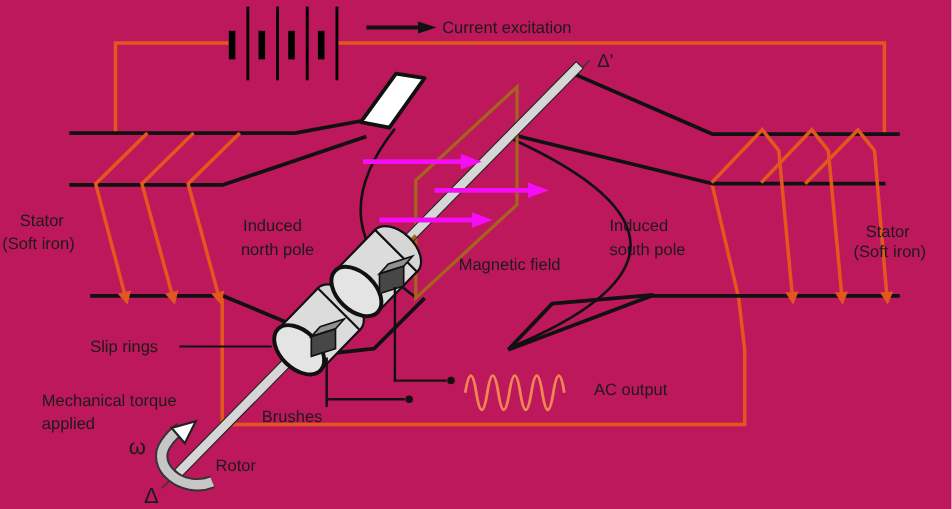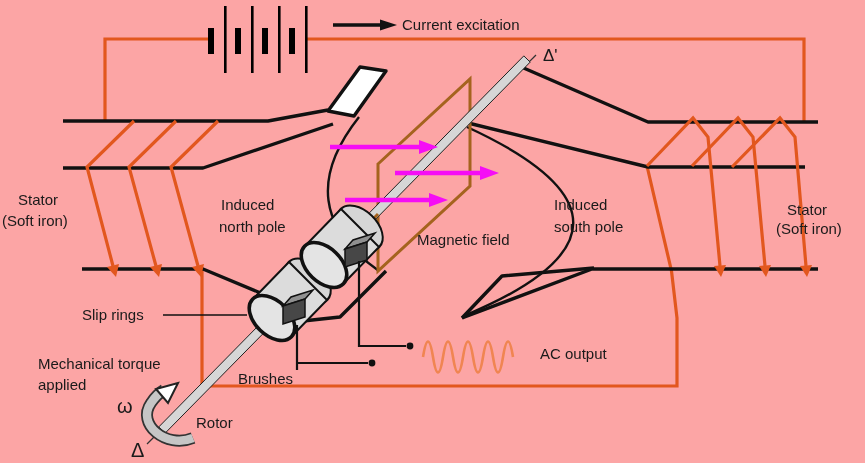--- a/index.html
+++ b/index.html
@@ -1,16 +1,16 @@
 <!DOCTYPE html>
 <html><head>
 <meta charset="utf-8">
 <style>
   html,body{margin:0;padding:0;background:#ffffff;}
-  .stage{position:relative;width:865px;height:463px;background:#fca5a5;overflow:hidden;
+  .stage{position:relative;width:865px;height:463px;background:#be185d;overflow:hidden;
          font-family:"Liberation Sans", sans-serif;}
   svg{display:block;}
   text{font-family:"Liberation Sans", sans-serif;font-size:15px;fill:#1a1a1a;}
   .big{font-size:20px;}
   .med{font-size:17px;}
 </style>
 </head>
 <body>
 
 <div class="stage">

